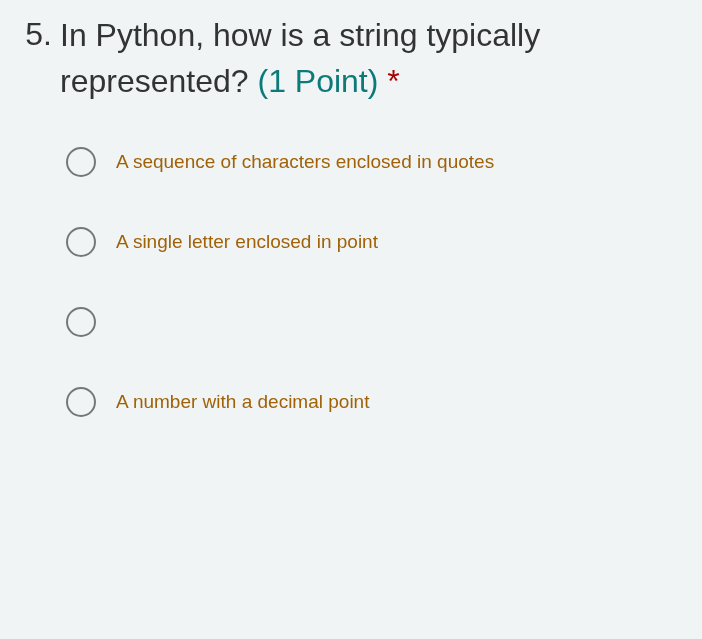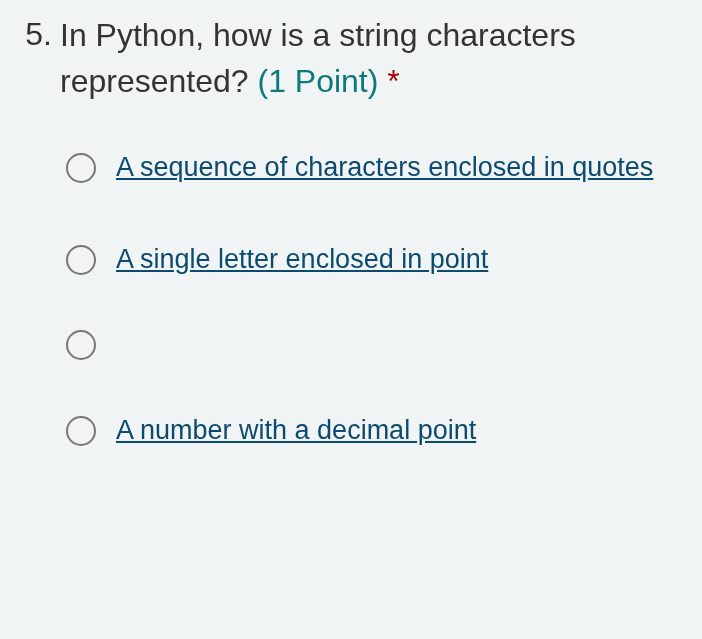--- a/index.html
+++ b/index.html
@@ -56,33 +56,32 @@
   .radio {
     width: 30px;
     height: 30px;
     border: 2px solid #777;
     border-radius: 50%;
     flex-shrink: 0;
     margin-right: 20px;
     background: transparent;
   }
   .option-label {
-    font-size: 27px;
-    color: #0c4a6e;
+    font-size: 19px;
+    color: #a16207;
     line-height: 1.55;
-    text-decoration: underline;
   }
 </style>
 </head>
 <body>
 
 <div class="question-row">
   <div class="question-number">5.</div>
   <div class="question-text">
-    <span>In Python, how is a string characters represented?</span>
+    <span>In Python, how is a string typically represented?</span>
     <span class="points">(1 Point)</span>
     <span class="required">*</span>
   </div>
 </div>
 
 <div class="options">
   <div class="option">
     <div class="radio"></div>
     <div class="option-label">A sequence of characters enclosed in quotes</div>
   </div>

